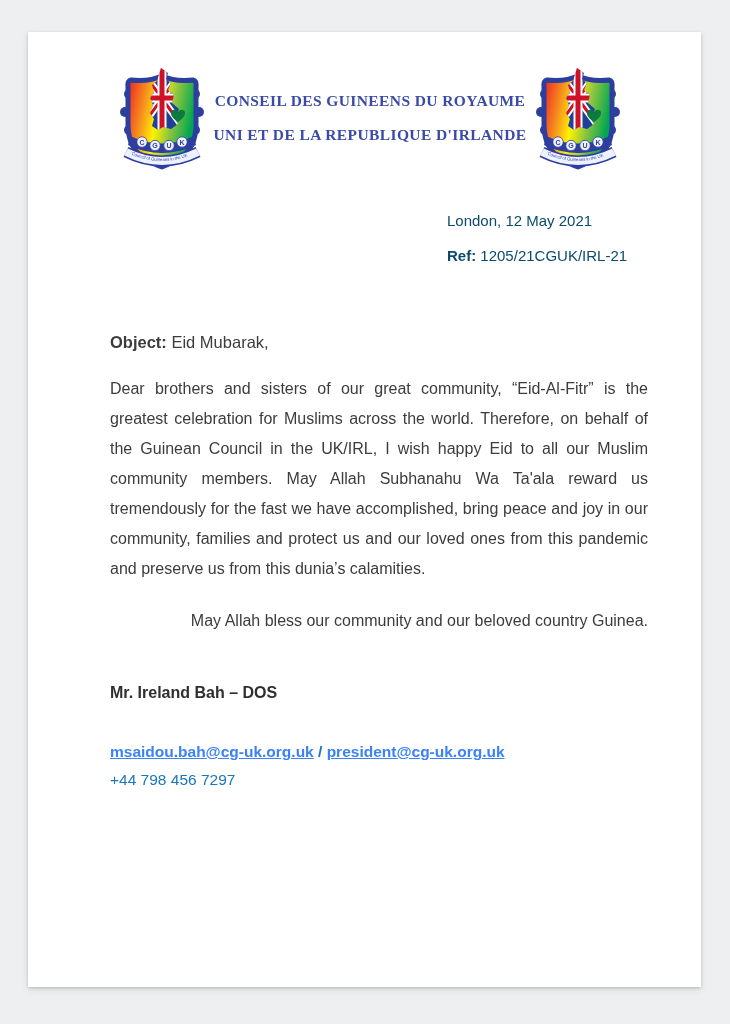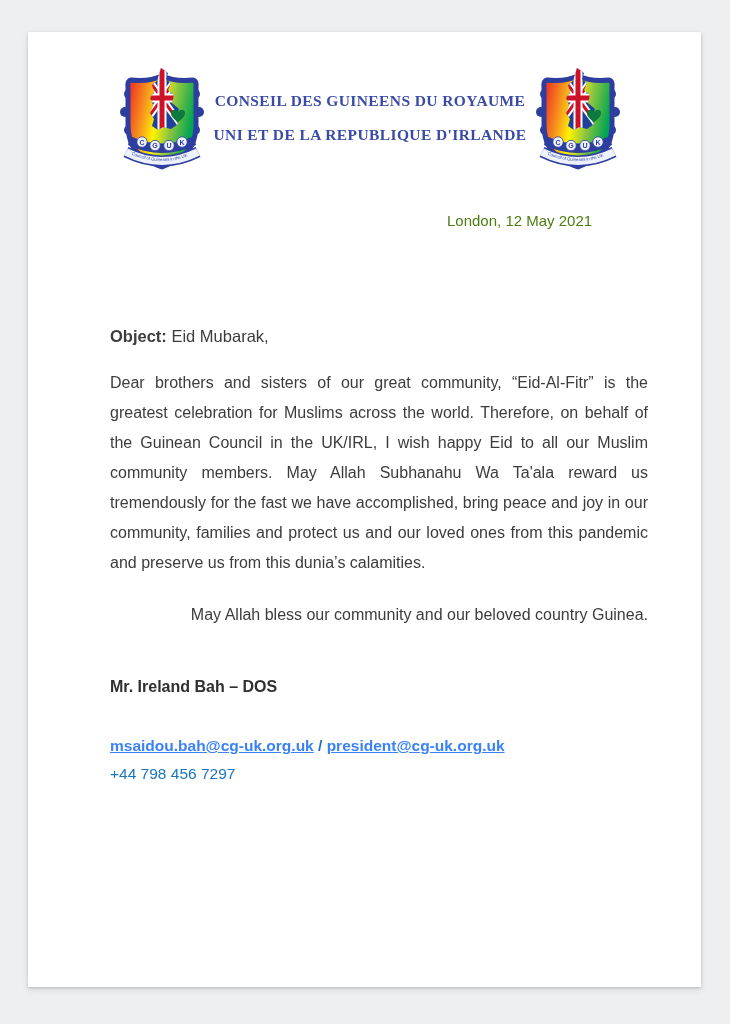--- a/index.html
+++ b/index.html
@@ -40,27 +40,27 @@
     letter-spacing: 0.4px;
     line-height: 34px;
     color: #3a4aa6;
     white-space: nowrap;
   }
   .crest { width: 90px; height: 110px; flex: 0 0 auto; }
   
   .meta {
     margin: 27px 16px 0 419px;
     font-size: 15px;
-    color: #4d7c0f;
+    color: #0c4a6e;
     line-height: 35px;
   }
   .meta b { font-weight: bold; }
   
   .letter-body {
-    margin: 89px 53px 0 82px;
+    margin: 60px 53px 0 82px;
     color: #3c3c3c;
   }
   .object-line {
     font-size: 16.5px;
     margin-bottom: 22px;
   }
   .object-line .lbl { font-weight: bold; }
   .para {
     font-size: 16px;
     line-height: 30px;
@@ -204,20 +204,21 @@
         <path d="M9,86 Q45,104 81,86" stroke="#2e3e9f" stroke-width="11" fill="none"></path>
         <path id="ribbon-r" d="M9,86 Q45,104 81,86" stroke="#eef2ff" stroke-width="8" fill="none"></path>
         <text font-size="4.3" fill="#2e3e9f" font-family="Liberation Sans, sans-serif">
           <textPath href="#ribbon-r" startOffset="8%">Council of Guineans in the UK</textPath>
         </text>
       </svg>
     </div>
 
     <div class="meta">
       <div>London, 12 May 2021</div>
+      <div><b>Ref:</b><span> 1205/21CGUK/IRL-21</span></div>
     </div>
 
     <div class="letter-body">
       <div class="object-line">
         <span class="lbl">Object:</span><span> Eid Mubarak,</span>
       </div>
 
       <p class="para">Dear brothers and sisters of our great community, “Eid-Al-Fitr” is the greatest celebration for Muslims across the world. Therefore, on behalf of the Guinean Council in the UK/IRL, I wish happy Eid to all our Muslim community members. May Allah Subhanahu Wa Ta'ala reward us tremendously for the fast we have accomplished, bring peace and joy in our community, families and protect us and our loved ones from this pandemic and preserve us from this dunia’s calamities.</p>
       <p class="para short">May Allah bless our community and our beloved country Guinea.</p>
 

